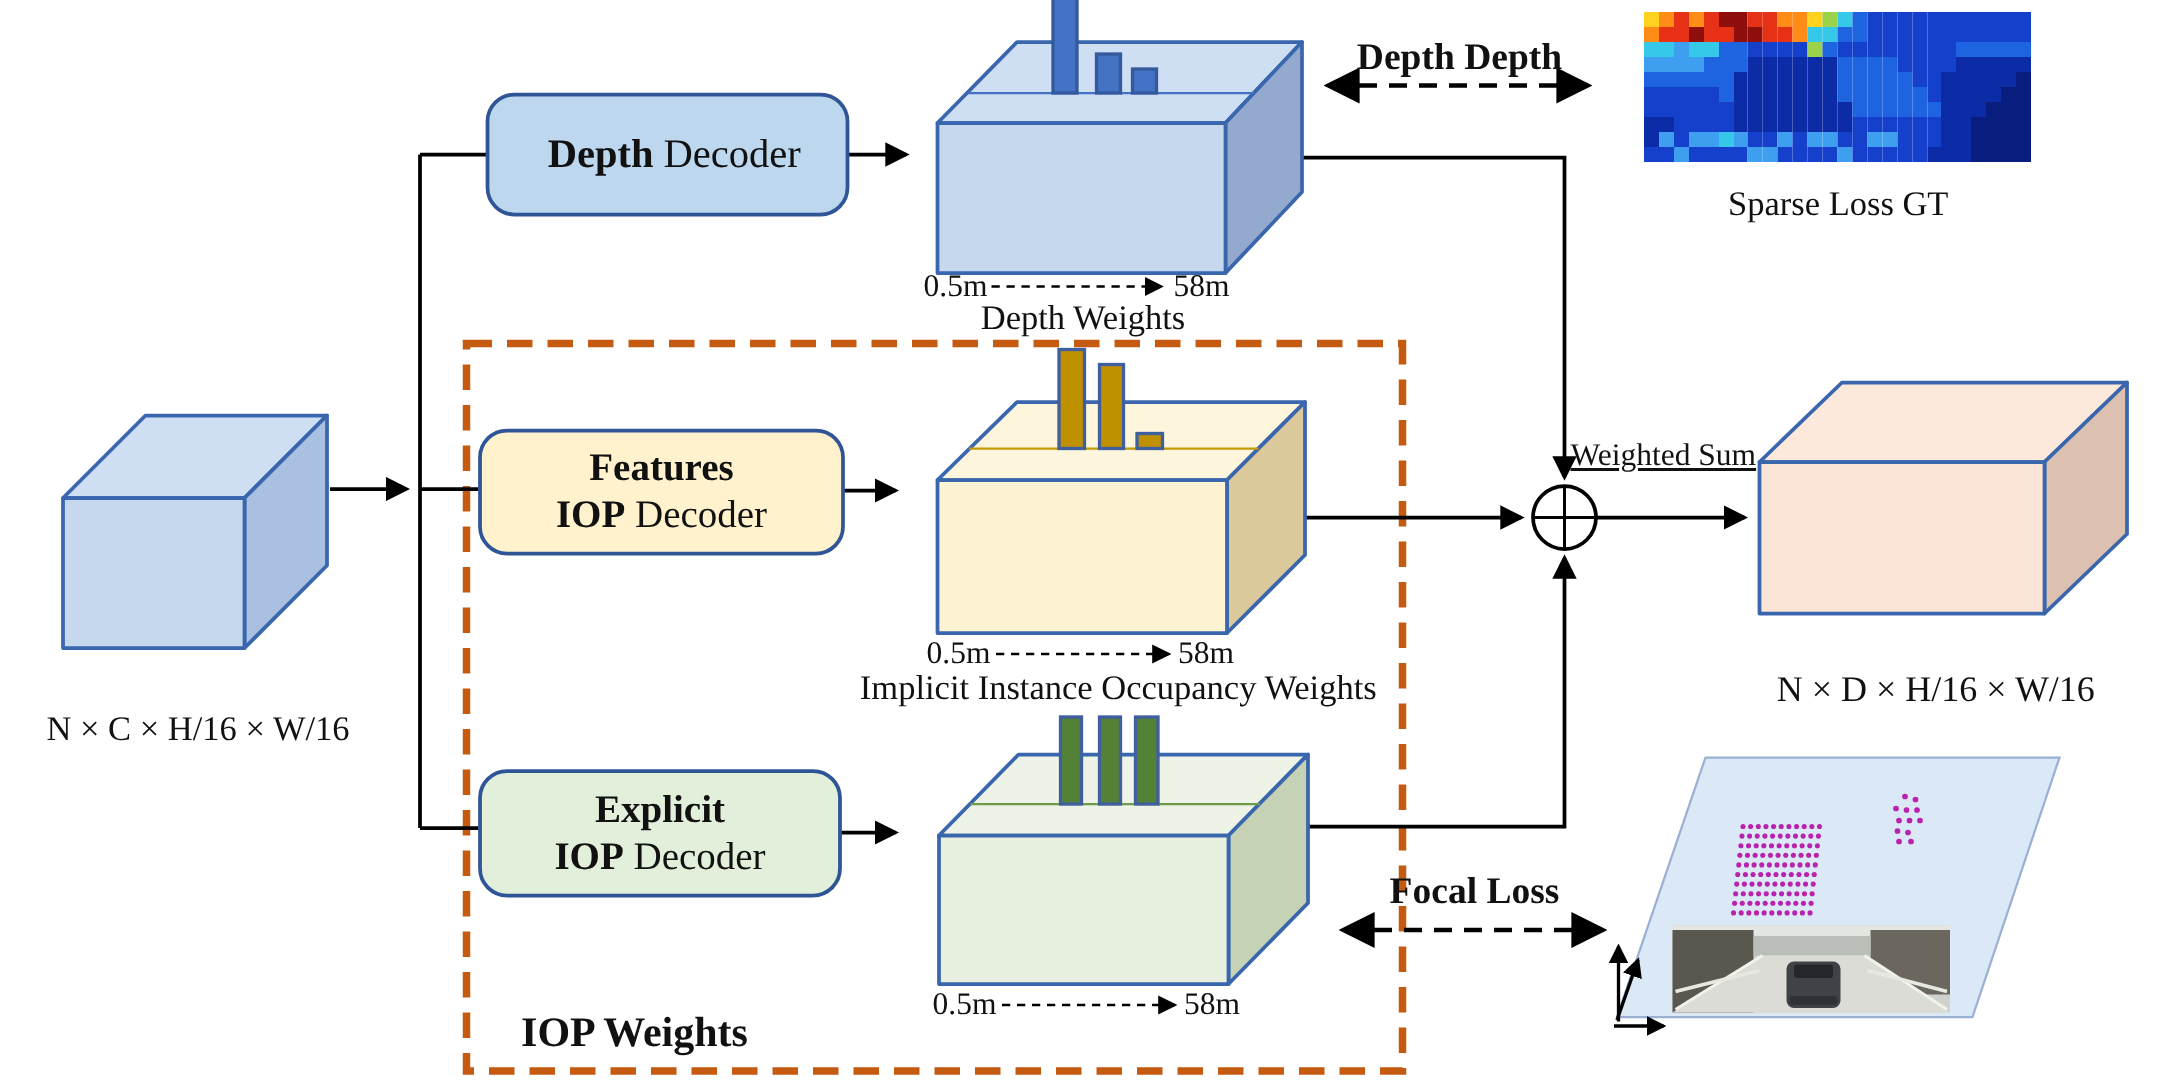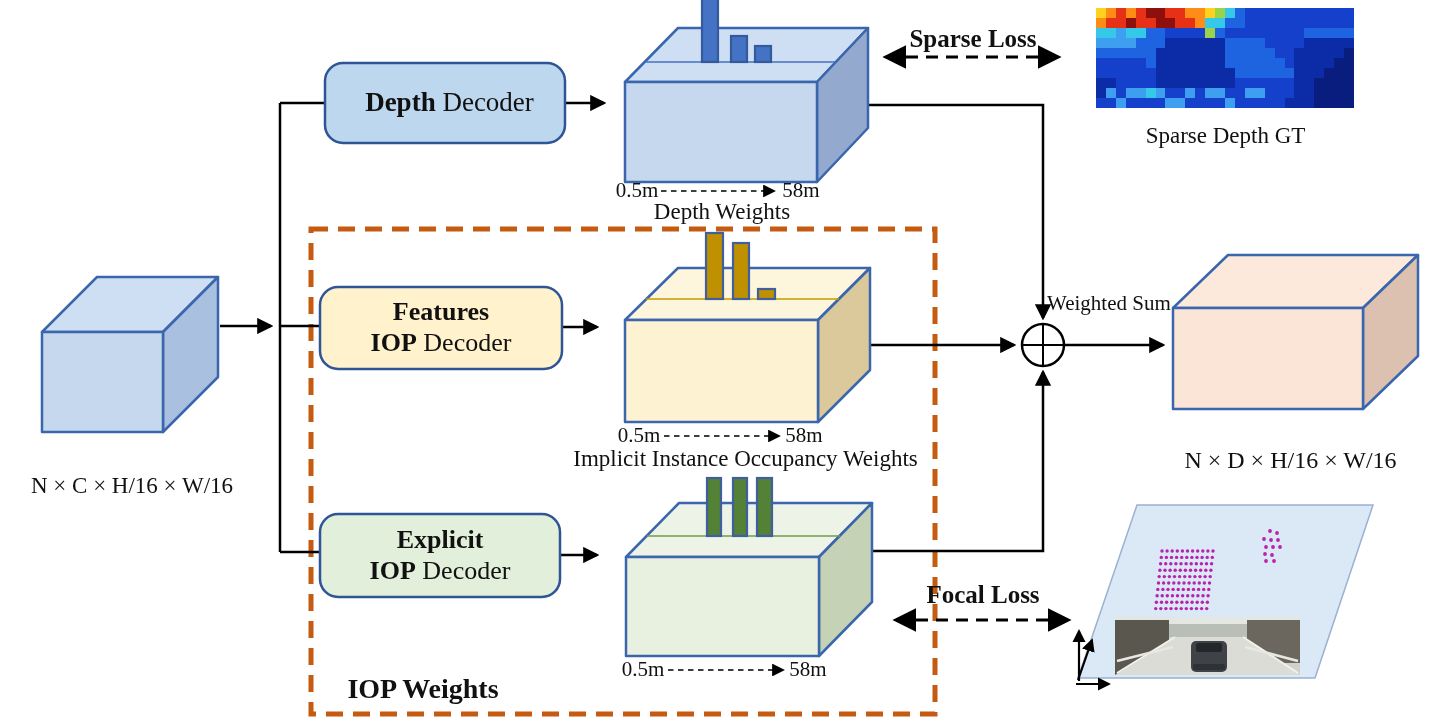--- a/index.html
+++ b/index.html
@@ -548,23 +548,23 @@
 
   <div class="lbl" style="left:614px;top:424px;width:50px;font-size:21px;">0.5m</div>
   <div class="lbl" style="left:779px;top:424px;width:50px;font-size:21px;">58m</div>
   <div class="lbl" style="left:553px;top:446px;width:385px;font-size:23px;">Implicit Instance Occupancy Weights</div>
 
   <div class="lbl" style="left:618px;top:658px;width:50px;font-size:21px;">0.5m</div>
   <div class="lbl" style="left:783px;top:658px;width:50px;font-size:21px;">58m</div>
 
   <div class="lbl" style="left:328px;top:673px;width:190px;font-size:28px;font-weight:bold;">IOP Weights</div>
 
-  <div class="lbl" style="left:887px;top:25px;width:172px;font-size:25px;font-weight:bold;">Sparse Loss</div>
+  <div class="lbl" style="left:887px;top:25px;width:172px;font-size:25px;font-weight:bold;">Depth Depth</div>
   <div class="lbl" style="left:897px;top:581px;width:172px;font-size:25px;font-weight:bold;">Focal Loss</div>
 
-  <div class="lbl" style="left:1128px;top:123px;width:195px;font-size:23px;">Sparse Depth GT</div>
-
-  <div class="lbl left" style="left:1047px;top:292px;width:150px;font-size:21px;">Weighted Sum</div>
+  <div class="lbl" style="left:1128px;top:123px;width:195px;font-size:23px;">Sparse Loss GT</div>
+
+  <div class="lbl left" style="left:1047px;top:292px;width:150px;font-size:21px;text-decoration:underline;">Weighted Sum</div>
 
   <div class="lbl" style="left:1153px;top:447px;width:275px;font-size:24px;">N × D × H/16 × W/16</div>
 
 
 </div>
 
 </body></html>

